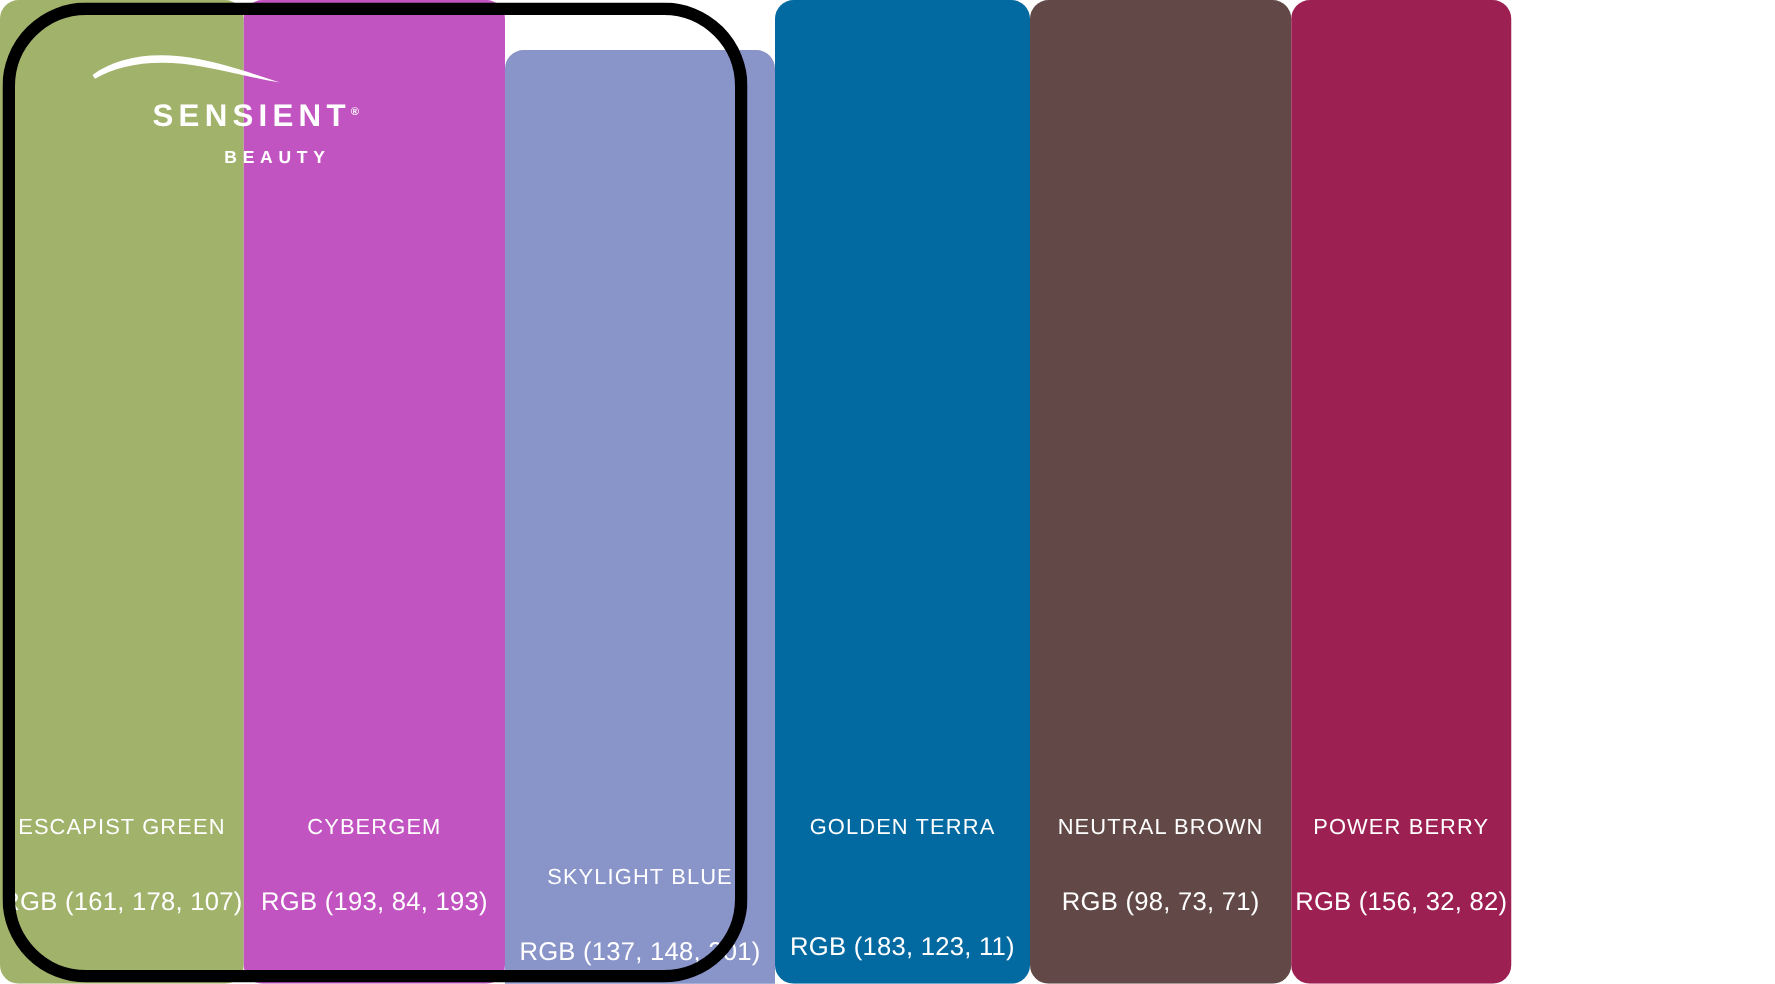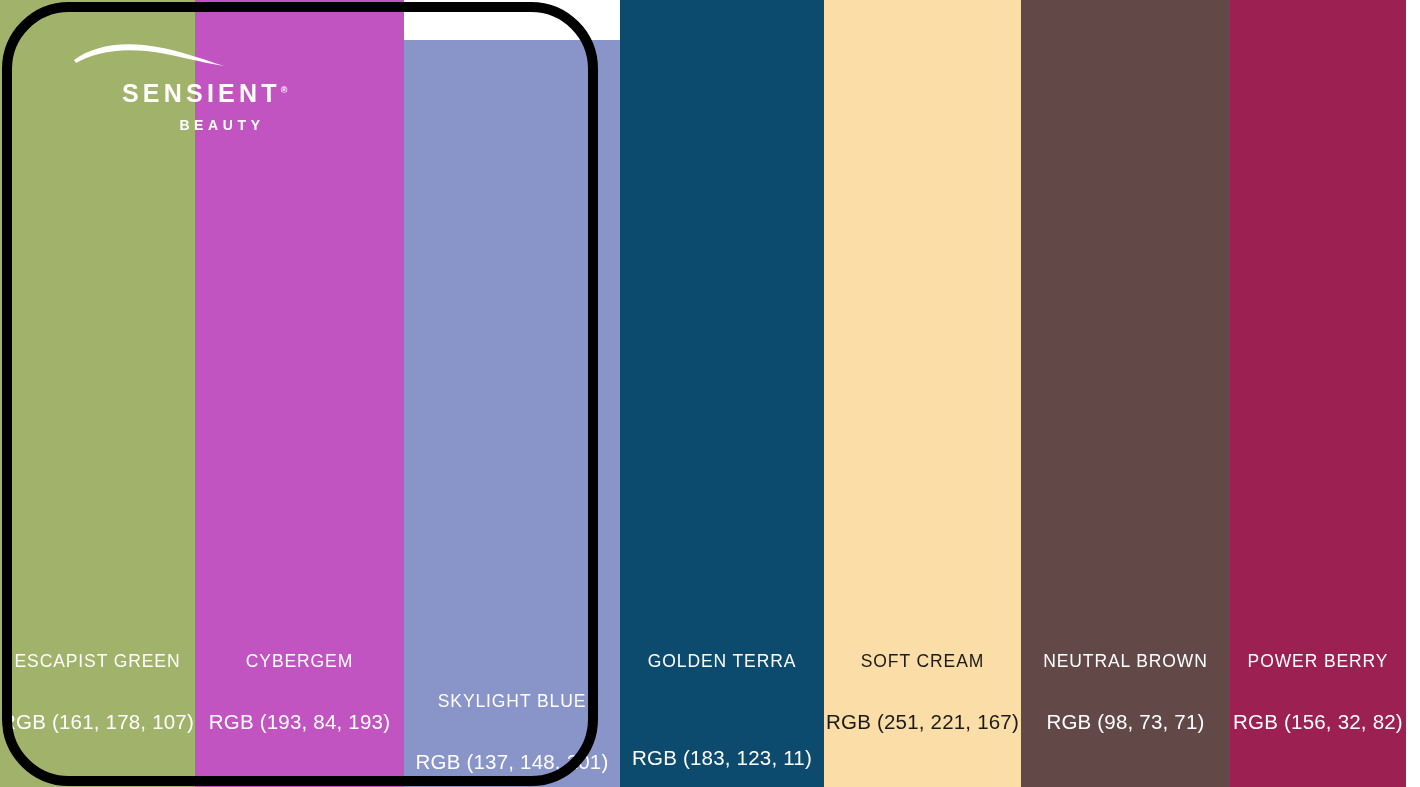--- a/index.html
+++ b/index.html
@@ -30,20 +30,21 @@
     display: flex;
     flex-direction: row;
     align-items: stretch;
   }
 
   .swatch {
     position: relative;
     height: 787px;
     flex: 0 0 auto;
     overflow: visible;
+    border-radius: 15px;
   }
 
   .swatch-text {
     position: absolute;
     left: 50%;
     transform: translateX(-50%);
     width: 420px;
     text-align: center;
     white-space: nowrap;
     pointer-events: none;
@@ -138,27 +139,23 @@
         <div class="swatch-text swatch-rgb" style="color: rgb(255, 255, 255);">RGB (161, 178, 107)</div>
       </div>
       <div class="swatch" style="width: 209px; background: rgb(193, 84, 193); padding-left: 29px;">
         <div class="swatch-text swatch-name" style="color: rgb(255, 255, 255);">CYBERGEM</div>
         <div class="swatch-text swatch-rgb" style="color: rgb(255, 255, 255);">RGB (193, 84, 193)</div>
       </div>
       <div class="swatch" style="width: 216px; background: rgb(137, 148, 201); margin-top: 40px;">
         <div class="swatch-text swatch-name" style="color: rgb(255, 255, 255);">SKYLIGHT BLUE</div>
         <div class="swatch-text swatch-rgb" style="color: rgb(255, 255, 255);">RGB (137, 148, 201)</div>
       </div>
-      <div class="swatch" style="width: 204px; background: #0c4a6e;">
+      <div class="swatch" style="width: 204px; background: #0369a1;">
         <div class="swatch-text swatch-name" style="color: rgb(255, 255, 255);">GOLDEN TERRA</div>
         <div class="swatch-text swatch-rgb" style="color: rgb(255, 255, 255); margin-top: 36px;">RGB (183, 123, 11)</div>
-      </div>
-      <div class="swatch" style="width: 197px; background: rgb(251, 221, 167);">
-        <div class="swatch-text swatch-name" style="color: rgb(26, 26, 26);">SOFT CREAM</div>
-        <div class="swatch-text swatch-rgb" style="color: rgb(26, 26, 26);">RGB (251, 221, 167)</div>
       </div>
       <div class="swatch" style="width: 209px; background: rgb(98, 73, 71);">
         <div class="swatch-text swatch-name" style="color: rgb(255, 255, 255);">NEUTRAL BROWN</div>
         <div class="swatch-text swatch-rgb" style="color: rgb(255, 255, 255);">RGB (98, 73, 71)</div>
       </div>
       <div class="swatch" style="width: 176px; background: rgb(156, 32, 82);">
         <div class="swatch-text swatch-name" style="color: rgb(255, 255, 255);">POWER BERRY</div>
         <div class="swatch-text swatch-rgb" style="color: rgb(255, 255, 255);">RGB (156, 32, 82)</div>
       </div>
     </div>

